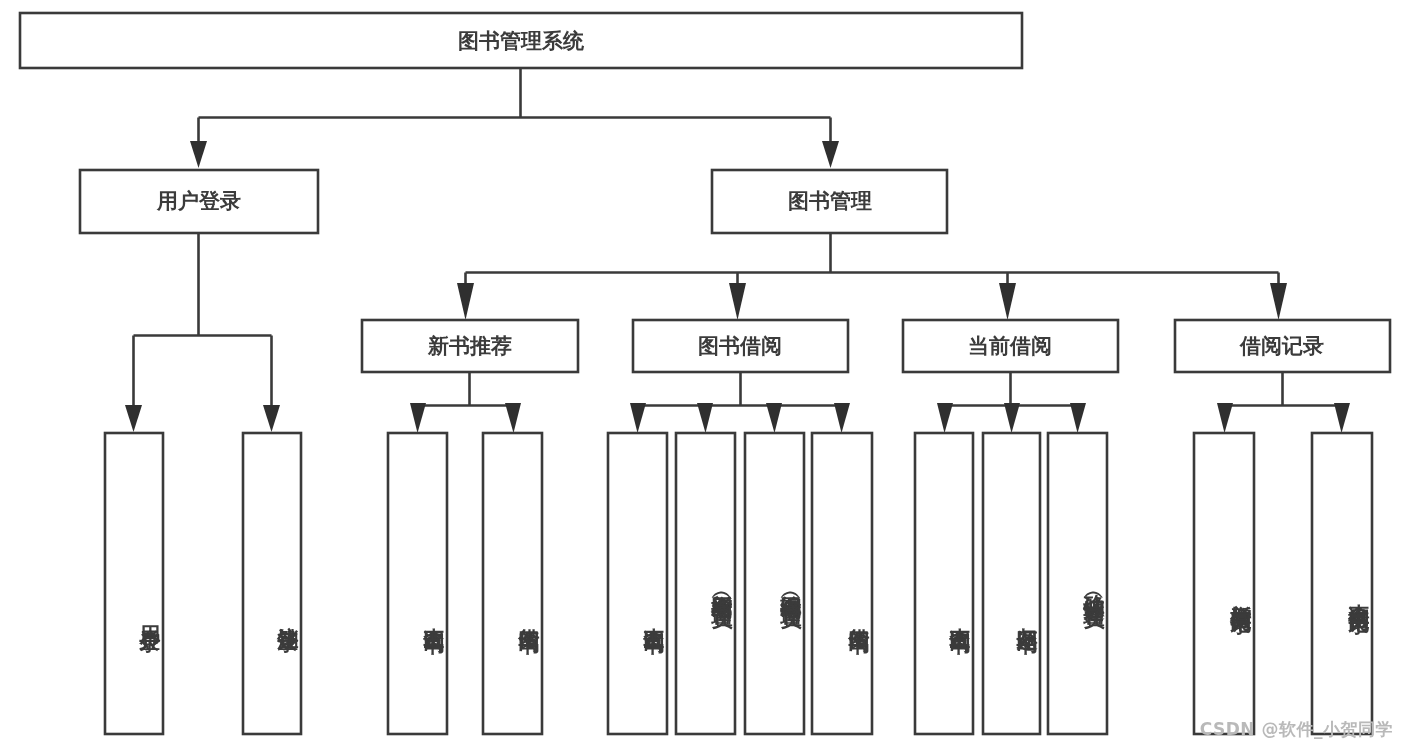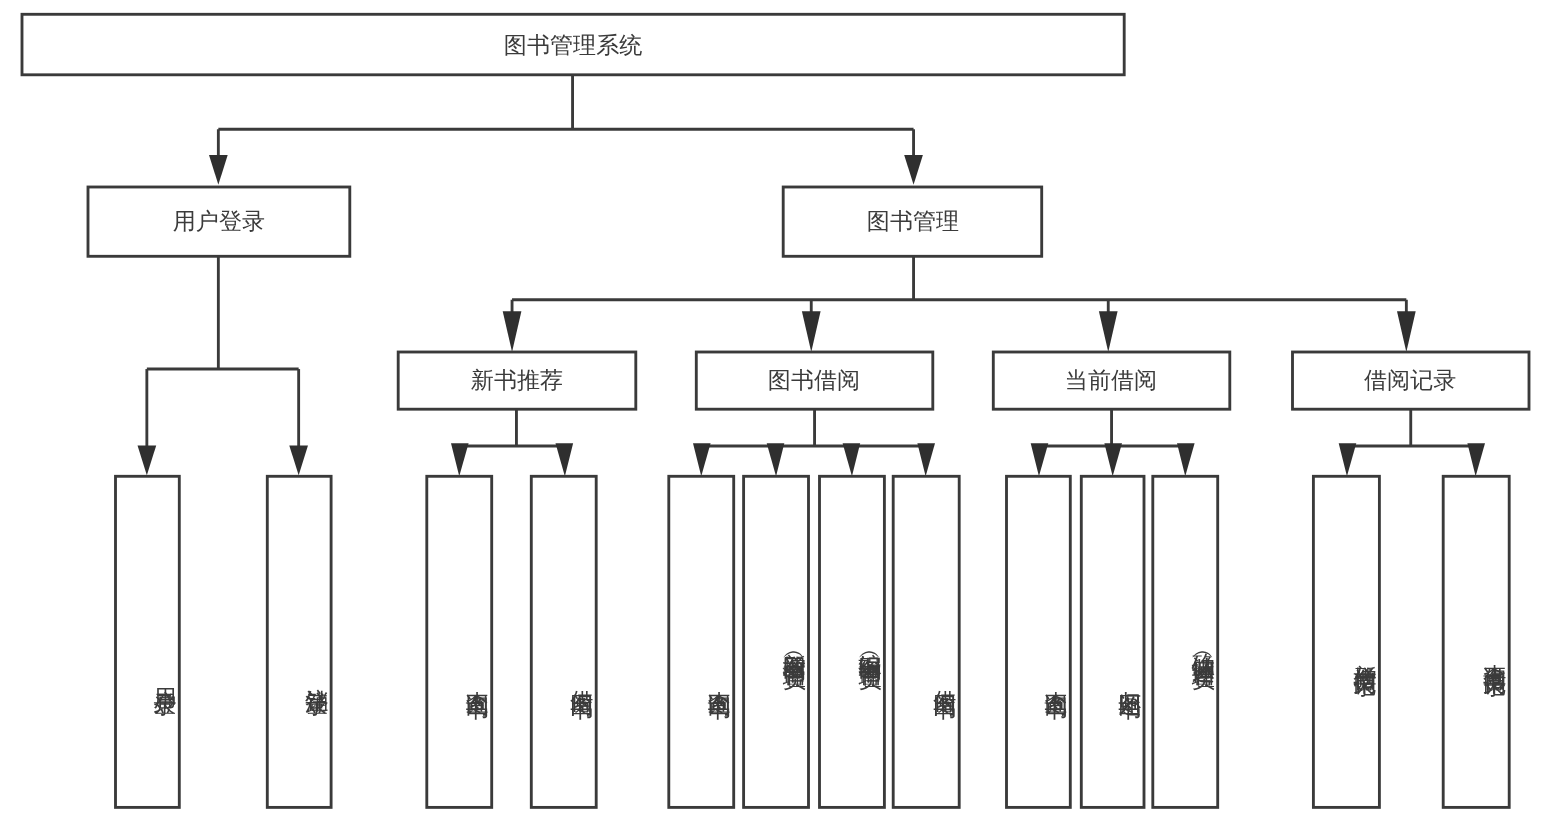--- a/index.html
+++ b/index.html
@@ -11,20 +11,21 @@
     width: 1405px;
     height: 747px;
     font-family: "DejaVu Sans", "Liberation Sans", sans-serif;
     overflow: hidden;
   }
   #diagram-root {
     position: relative;
     width: 1405px;
     height: 747px;
     background: #ffffff;
+    font-weight: bold;
   }
   svg.diagram-canvas {
     position: absolute;
     left: 0;
     top: 0;
     width: 1405px;
     height: 747px;
   }
   .node-box {
     fill: #ffffff;
@@ -183,14 +184,15 @@
   <div class="vert-text-wrap" style="left:608px; top:500px; width:59px; height:230px;">查询图书</div>
   <div class="vert-text-wrap" style="left:676px; top:440px; width:59px; height:292px;">新增图书（管理员）</div>
   <div class="vert-text-wrap" style="left:745px; top:440px; width:59px; height:292px;">编辑图书（管理员）</div>
   <div class="vert-text-wrap" style="left:812px; top:500px; width:60px; height:230px;">借阅图书</div>
   <div class="vert-text-wrap" style="left:915px; top:500px; width:58px; height:230px;">查询图书</div>
   <div class="vert-text-wrap" style="left:983px; top:500px; width:57px; height:230px;">归还图书</div>
   <div class="vert-text-wrap" style="left:1048px; top:440px; width:59px; height:292px;">确认归还（管理员）</div>
   <div class="vert-text-wrap" style="left:1194px; top:455px; width:60px; height:275px;">新增借阅记录</div>
   <div class="vert-text-wrap" style="left:1312px; top:455px; width:60px; height:275px;">查询借阅记录</div>
 
+  <div class="watermark">CSDN @软件_小贺同学</div>
 
 </div>
 
 </body></html>

